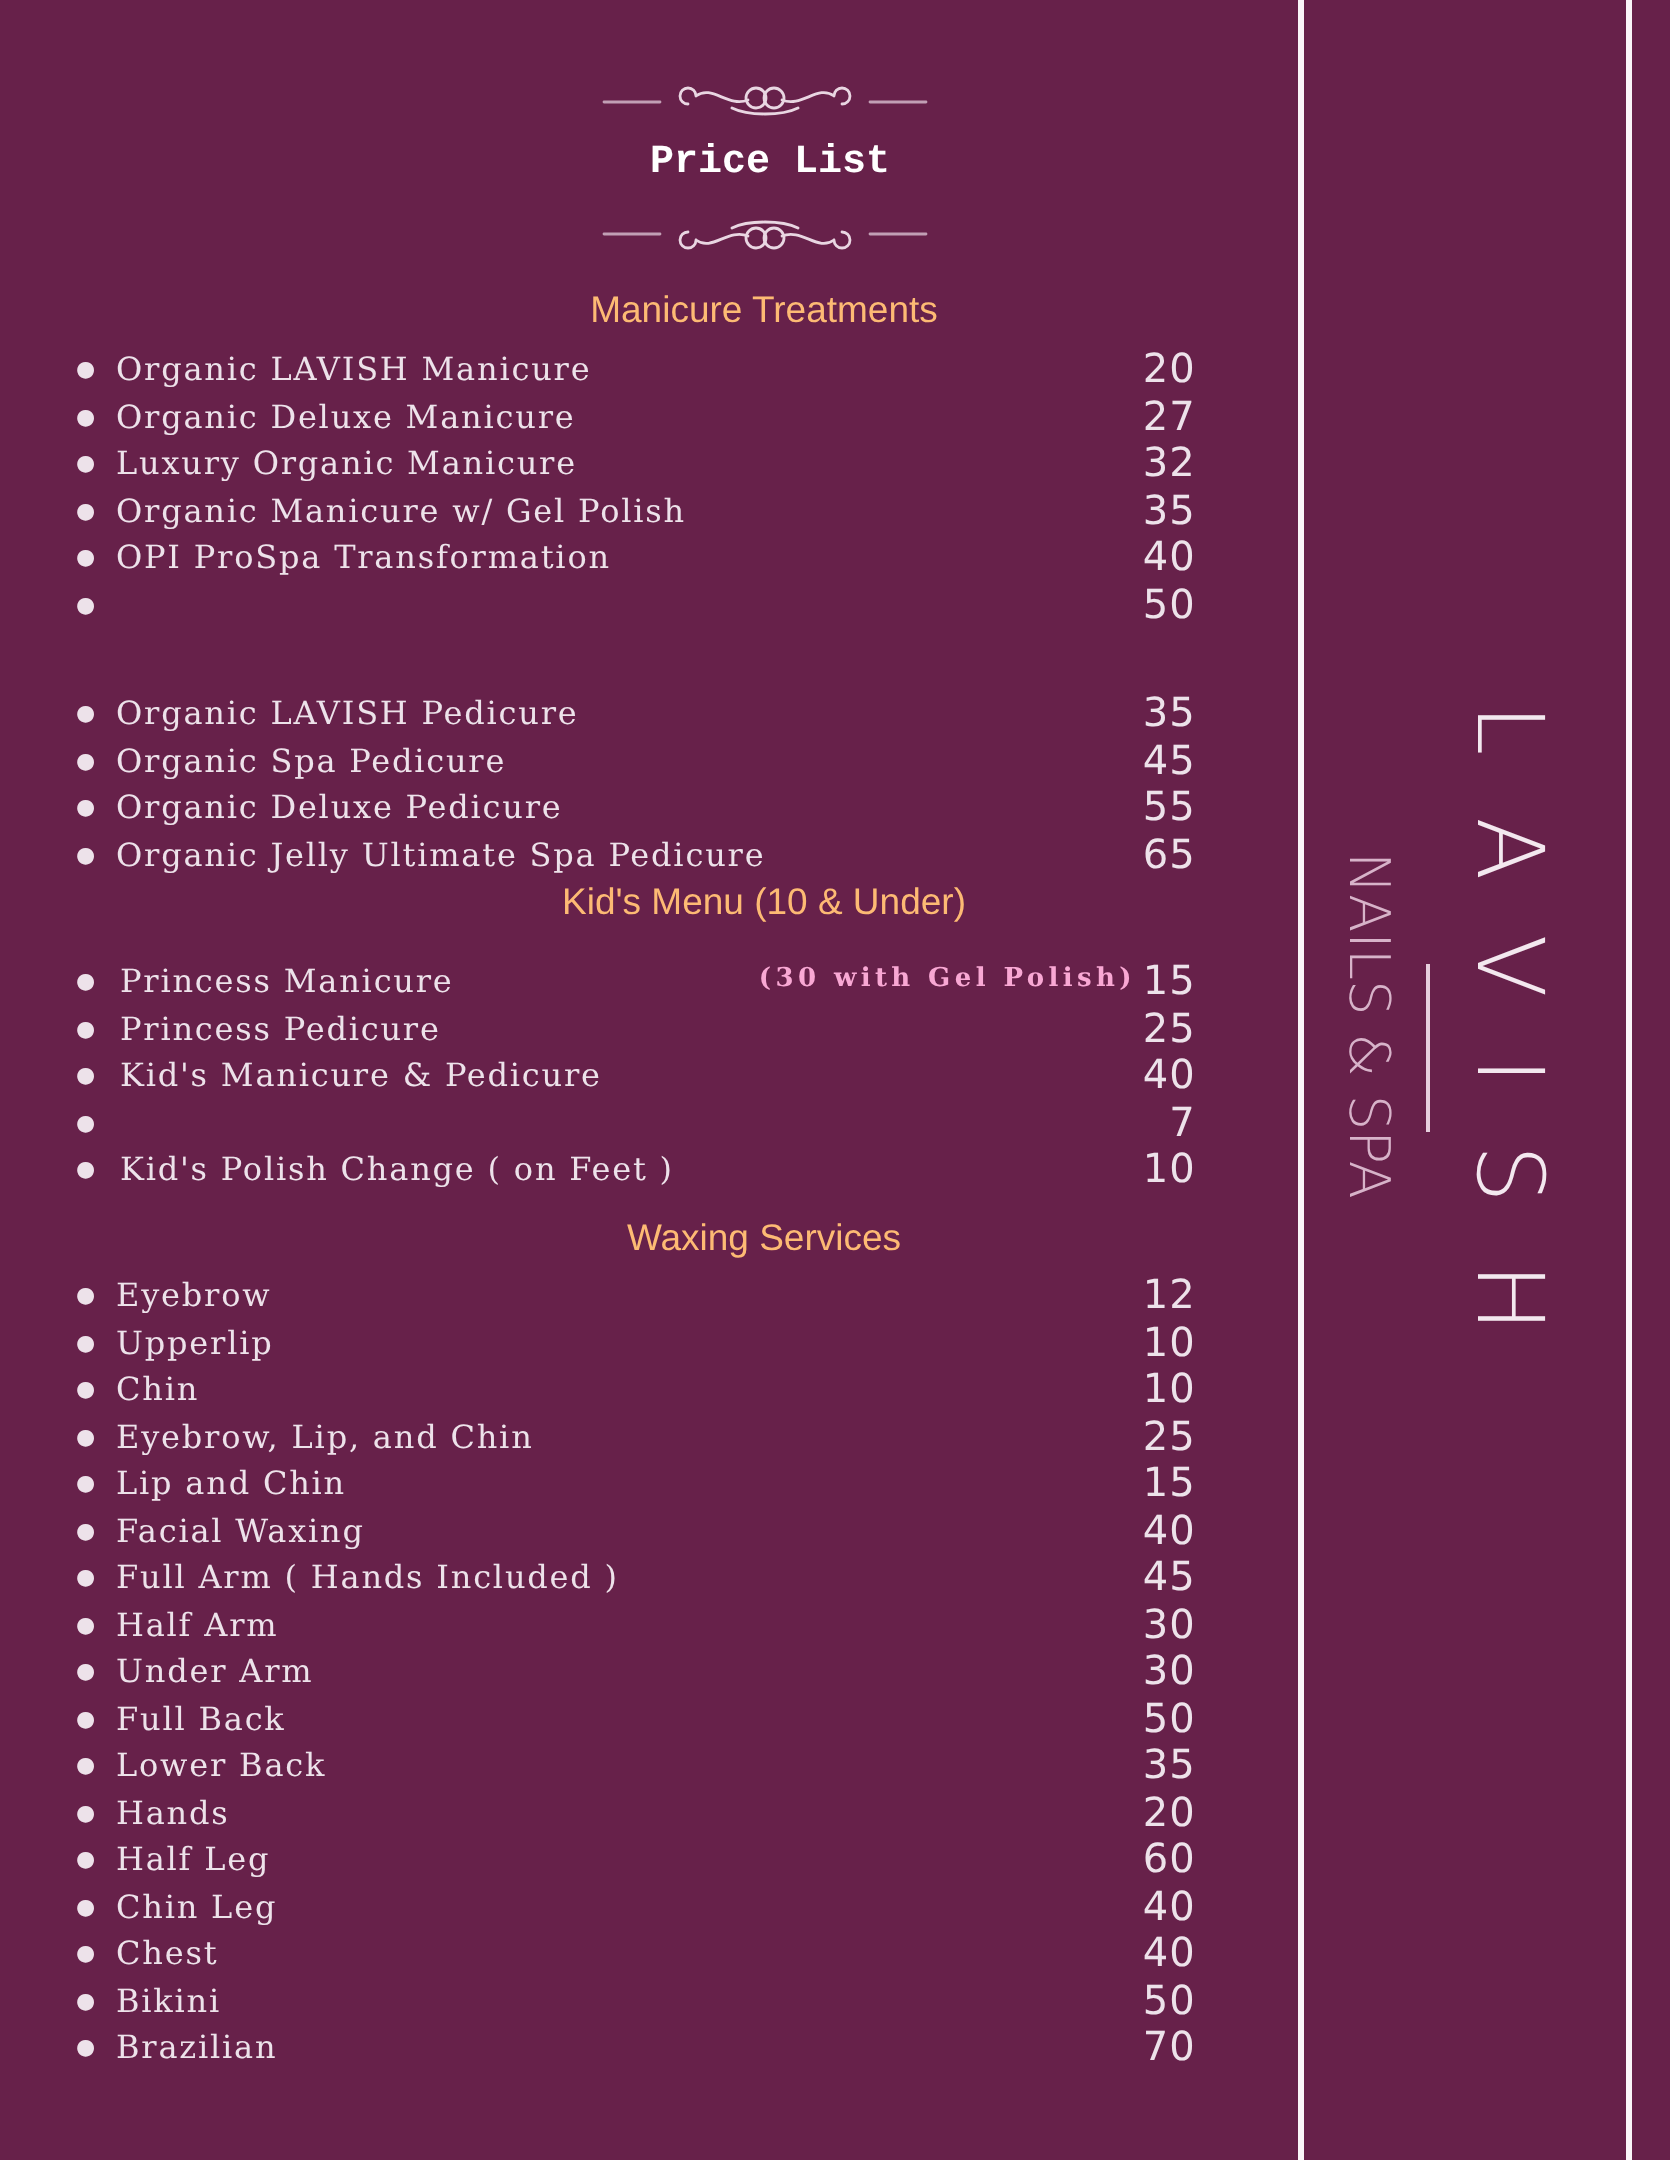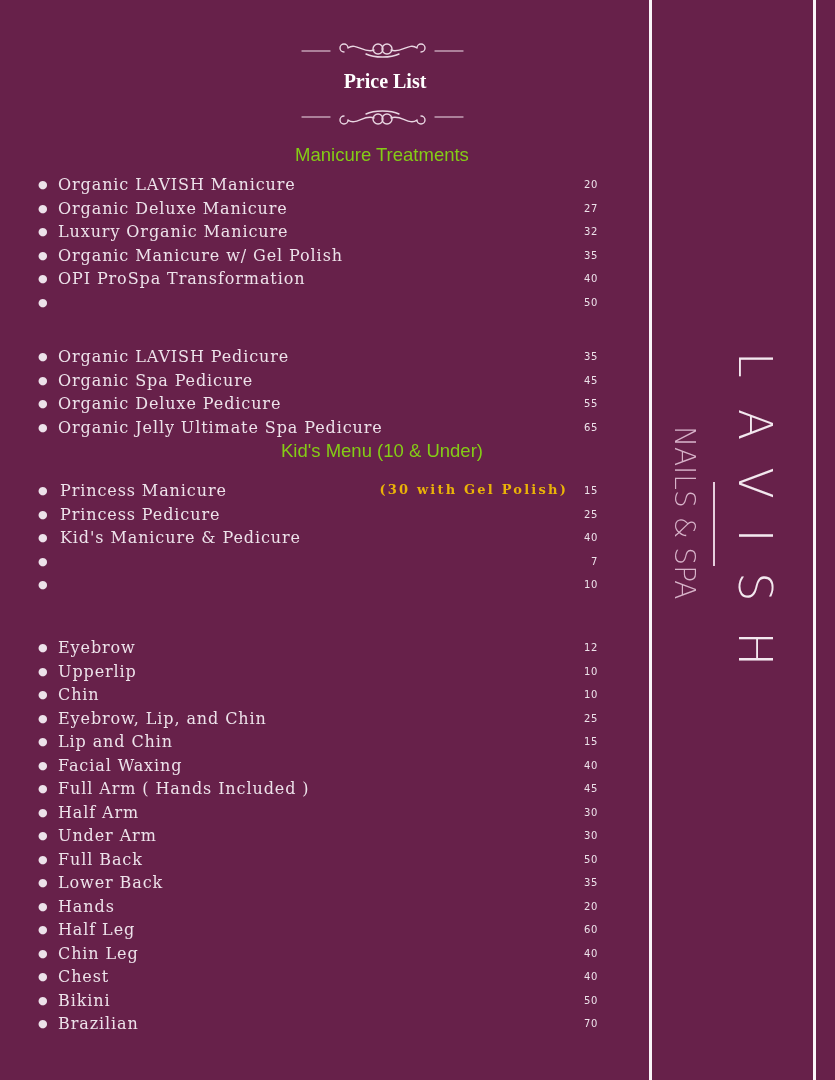--- a/index.html
+++ b/index.html
@@ -11,48 +11,48 @@
       color: #ede2ea;
     }
     .page { position: absolute; left: 0; top: 0; width: 835px; height: 1080px; }
 
     
     .ornament { position: absolute; left: 300px; width: 165px; height: 22px; }
     .ornament.top { top: 40px; }
     .ornament.bottom { top: 106px; }
     .title {
       position: absolute; left: 300px; width: 170px; top: 70px;
-      text-align: center; font-family: Liberation Serif, serif;
+      text-align: center; font-family: Liberation Mono, monospace;
       font-weight: bold; font-size: 20px; color: #ffffff;
       letter-spacing: 0px;
     }
 
     
     .section-title {
       position: absolute; left: 182px; width: 400px; text-align: center;
-      font-family: "Liberation Sans", sans-serif; font-size: 18.5px; color: #84cc16;
+      font-family: "Liberation Sans", sans-serif; font-size: 18.5px; color: #fdba74;
     }
     .list { position: absolute; left: 38px; width: 562px; margin: 0; padding: 0; list-style: none; }
     .row {
       position: relative; height: 23.5px; line-height: 23.5px;
       font-size: 16px; letter-spacing: 0.9px; white-space: nowrap;
     }
     .row .bullet {
       position: absolute; left: 0; top: 0; width: 14px;
       font-family: "DejaVu Sans", sans-serif; font-size: 11px; color: #ede2ea;
     }
     .row .name { position: absolute; left: 20px; top: 0; }
     .row .price {
       position: absolute; right: 2px; top: 0; text-align: right;
-      font-family: "DejaVu Sans", sans-serif; font-size: 10px; letter-spacing: 0.6px;
+      font-family: "DejaVu Sans", sans-serif; font-size: 20px; letter-spacing: 0.6px;
     }
     .row .note {
       position: absolute; right: 32px; top: -1px;
       font-family: "DejaVu Serif", serif; font-weight: bold; font-size: 13px;
-      letter-spacing: 2.2px; color: #eab308;
+      letter-spacing: 2.2px; color: #f9a8d4;
     }
     .list.kids .row .name { left: 22px; }
 
     
     .vline { position: absolute; top: 0; width: 3px; height: 1080px; background: #fbf5f9; }
     .vline.left { left: 649px; }
     .vline.right { left: 813px; }
     .brand {
       position: absolute; left: 728px; top: 352px;
       writing-mode: vertical-rl;
@@ -175,24 +175,26 @@
         <span class="bullet">●</span>
         <span class="name">Kid's Manicure &amp; Pedicure</span>
         <span class="price">40</span>
       </li>
     <li class="row">
         <span class="bullet">●</span>
         <span class="price">7</span>
       </li>
     <li class="row">
         <span class="bullet">●</span>
+        <span class="name">Kid's Polish Change ( on Feet )</span>
         <span class="price">10</span>
       </li>
   </ul>
 
+  <div class="section-title" style="top:608px">Waxing Services</div>
   <ul class="list" style="top:636px">
     <li class="row">
         <span class="bullet">●</span>
         <span class="name">Eyebrow</span>
         <span class="price">12</span>
       </li>
     <li class="row">
         <span class="bullet">●</span>
         <span class="name">Upperlip</span>
         <span class="price">10</span>

